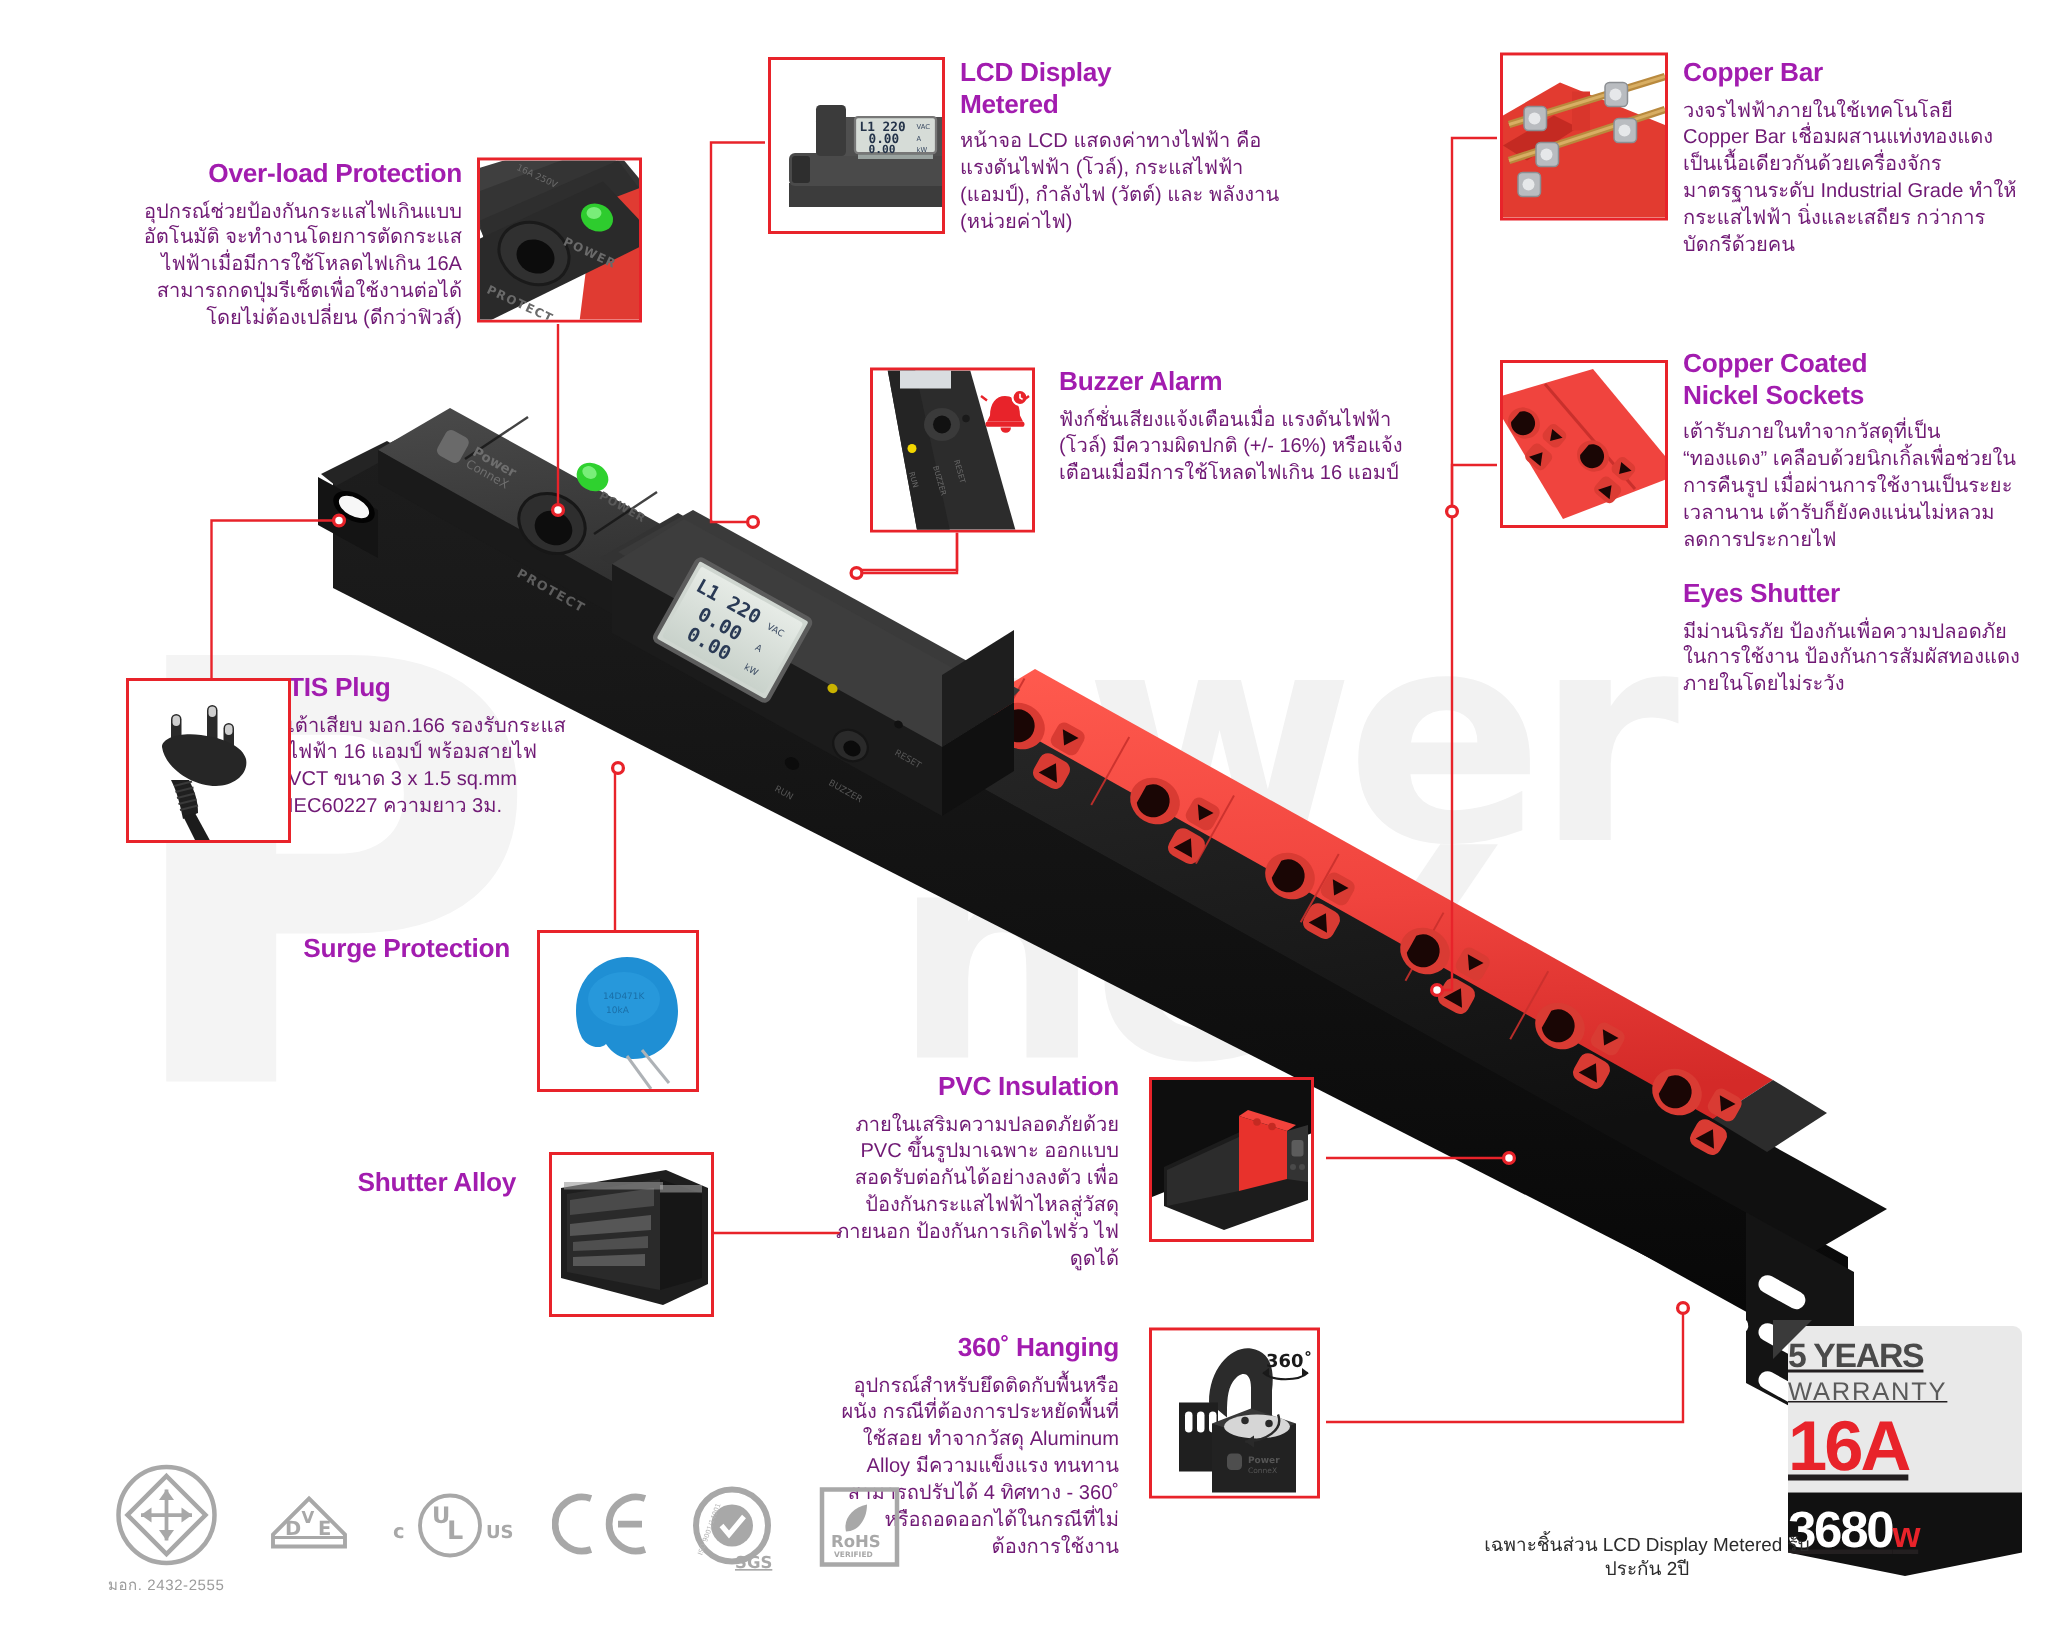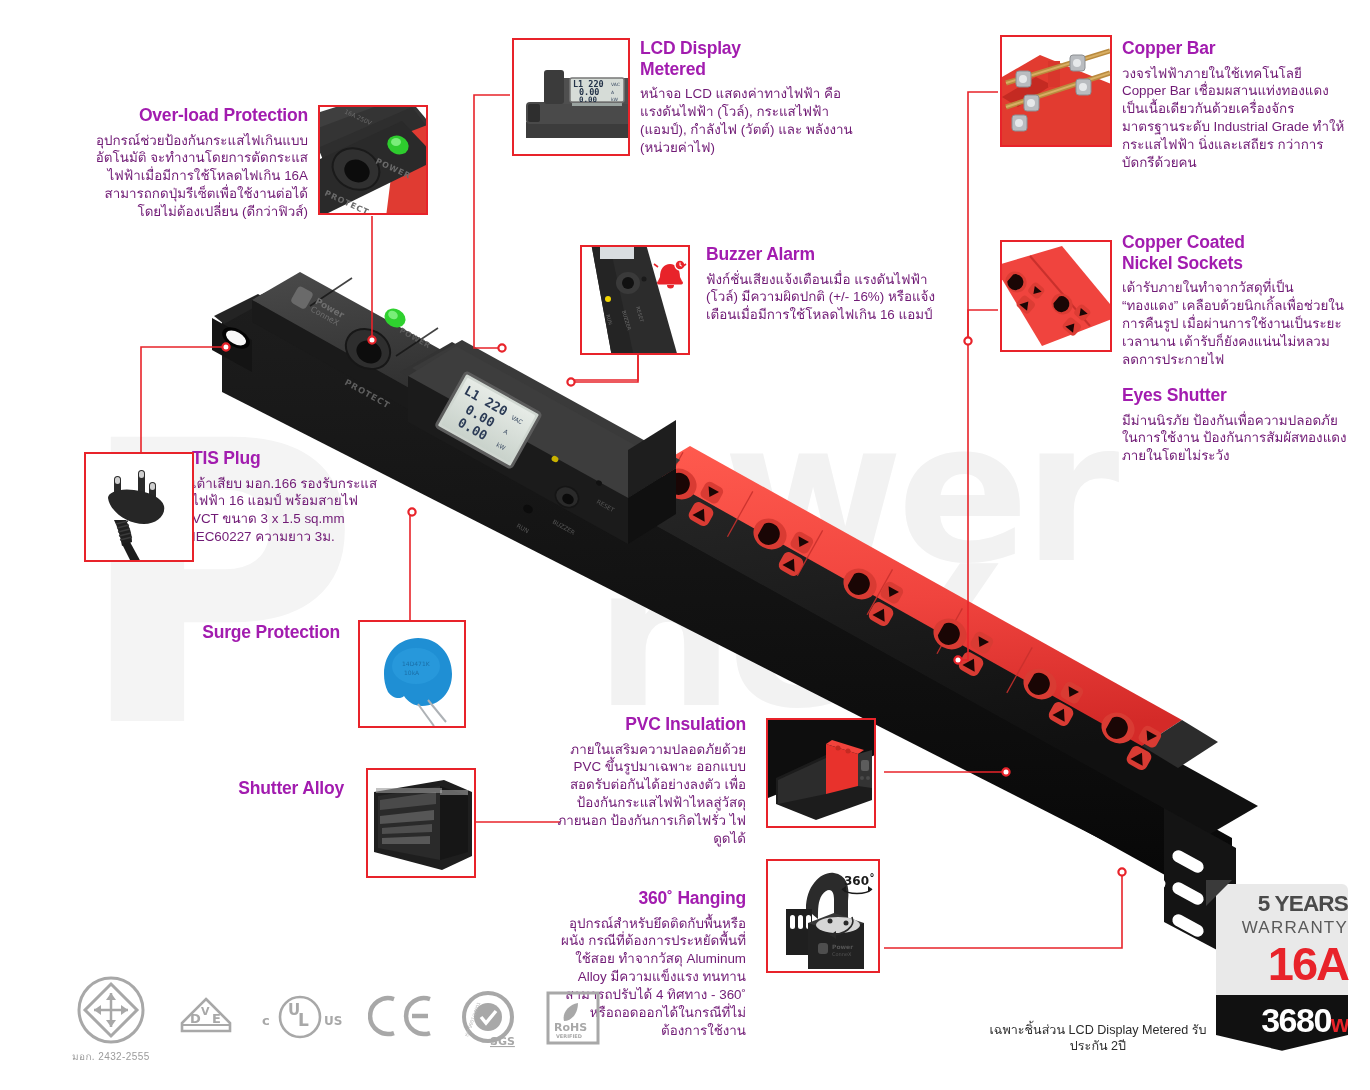--- a/index.html
+++ b/index.html
@@ -52,22 +52,23 @@
     position: absolute; z-index: 5;
     border: 2.5px solid #e8232a; background: #ffffff;
     overflow: hidden;
   }
 
   
   #lines { position: absolute; left:0; top:0; width:1370px; height:1090px; z-index: 3; pointer-events:none; }
 
   
   #warranty {
-    position: absolute; right: 22px; top: 884px; width: 132px; z-index: 6;
-    text-align: right;
+    position: absolute; right: 22px; top: 884px; width: 156px; z-index: 6;
+    text-align: left;
+    text-decoration: underline;
   }
   #warranty .top {
     background: #e9e9e9; padding: 9px 0 10px;
     border-radius: 6px 6px 0 0;
   }
   #warranty .yrs {
     font-size: 22.5px; font-weight: 700; color: #4a4a4a; letter-spacing: -0.8px;
     line-height: 1;
   }
   #warranty .wrt {
@@ -506,21 +507,21 @@
     <g transform="translate(93,40)">
       <rect x="0" y="0" width="8" height="11" rx="2" fill="#5c5c5c"></rect>
     </g>
     <g fill="#4a4a4a">
         <circle cx="94" cy="58" r="2"></circle>
         <circle cx="100" cy="58" r="2"></circle>
       </g>
   </svg>
 </div>
 
-<div class="inset" style="left:766px; top:859px; width:114px; height:114px;text-decoration:underline;">
+<div class="inset" style="left:766px; top:885px; width:114px; height:114px;text-decoration:underline;">
   <svg width="114" height="114" viewBox="0 0 114 114">
     <rect width="114" height="114" fill="#ffffff"></rect>
     <path d="M 38,48 C 38,24 54,10 66,12 C 78,14 82,24 80,40 L 80,58 L 66,58 L 66,38 C 66,28 60,26 54,34 C 50,40 50,48 50,58 Z" fill="#2b2b2b"></path>
     <path d="M 18,48 L 44,48 L 44,94 L 18,94 Z" fill="#1f1f1f"></path>
     <g fill="#ffffff">
       <rect x="22" y="54" width="5" height="14" rx="2.5"></rect>
       <rect x="30" y="54" width="5" height="14" rx="2.5"></rect>
       <rect x="38" y="54" width="5" height="14" rx="2.5"></rect>
     </g>
     <path d="M 40,62 L 96,62 L 96,108 L 40,108 Z" fill="#222222"></path>

